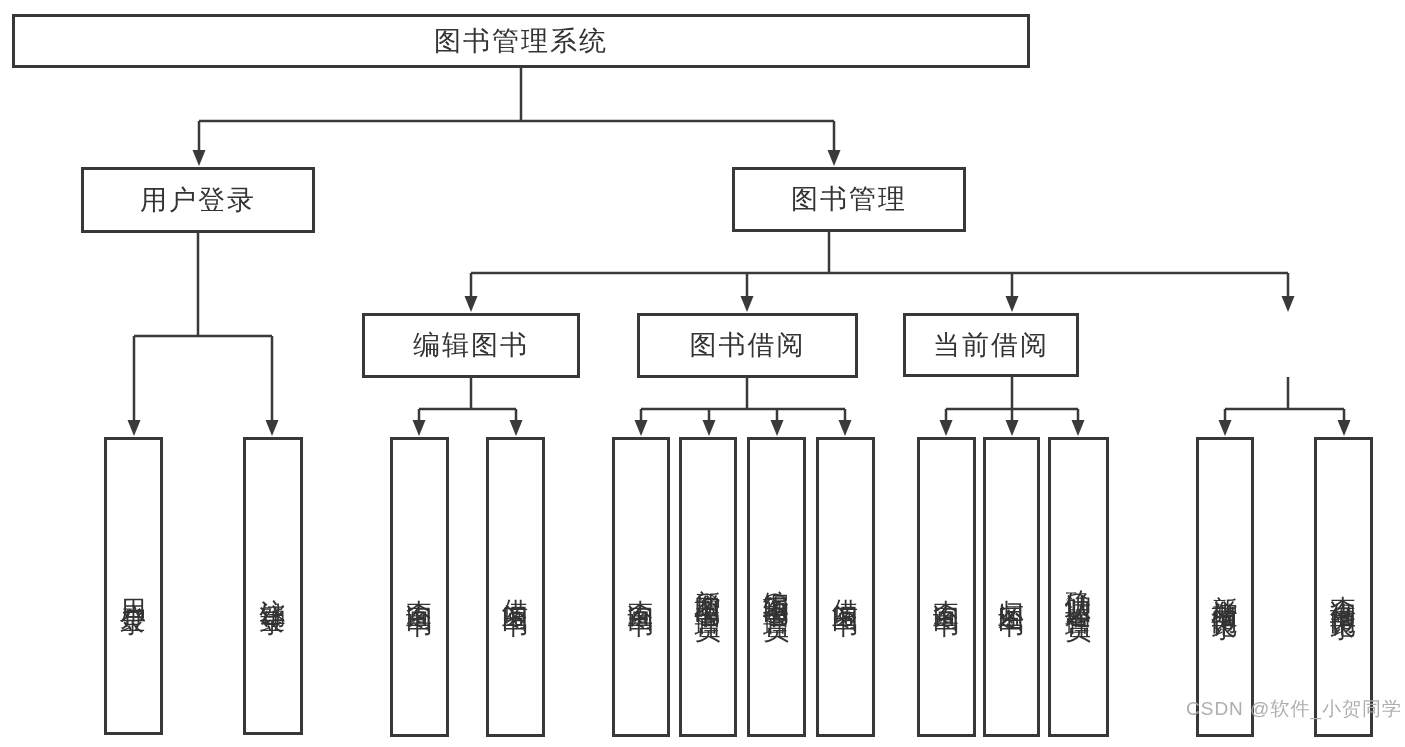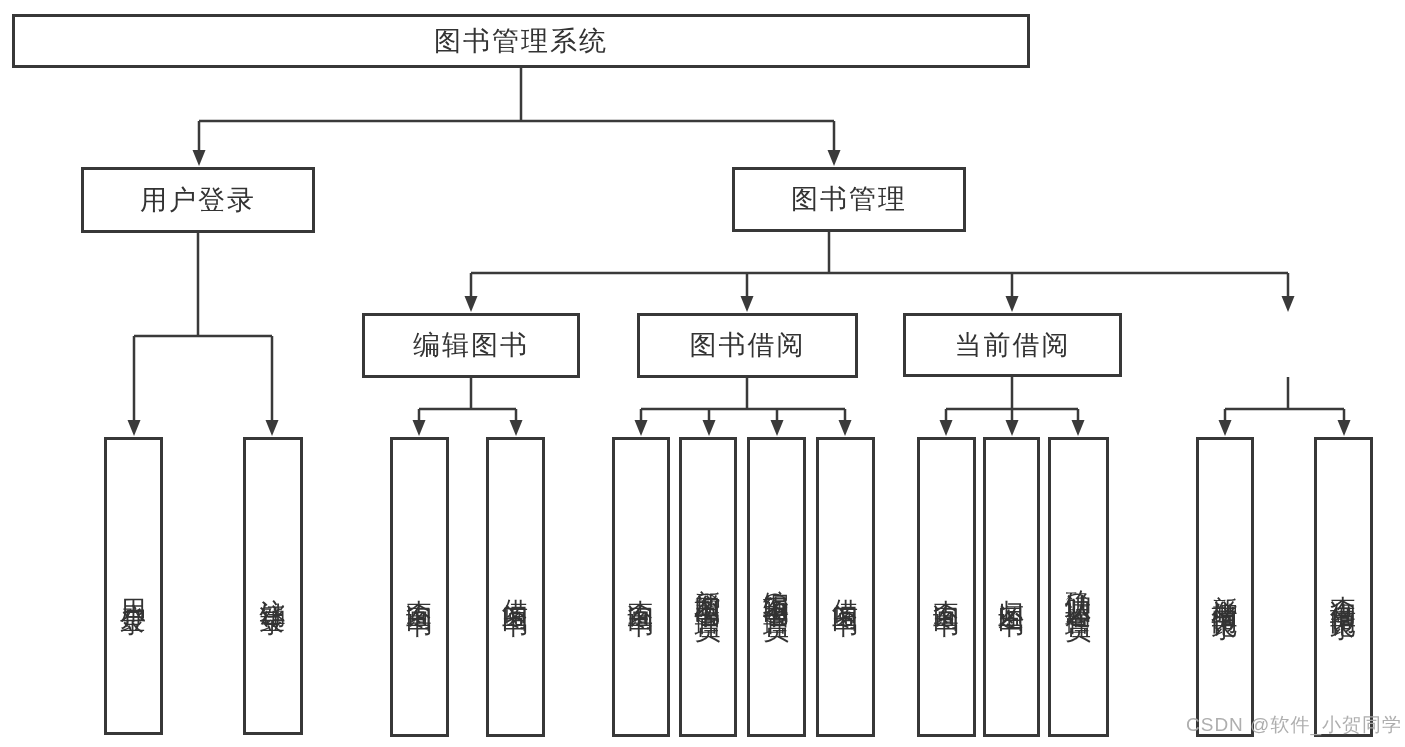--- a/index.html
+++ b/index.html
@@ -26,21 +26,21 @@
     white-space:nowrap;
   }
   .vbox{font-size:26px;letter-spacing:0;}
   .vbox .vtext{
     writing-mode:vertical-rl;
     letter-spacing:4px;
     line-height:1;
   }
   .watermark{
     position:absolute;
-    left:1186px;top:712px;
+    left:1186px;top:696px;
     font-size:19px;
     color:rgba(170,170,170,0.95);
     letter-spacing:1px;
     white-space:nowrap;
     z-index:5;
   }
 </style>
 </head>
 <body>
 
@@ -89,21 +89,21 @@
   <div class="box" style="left:732px;top:167px;width:234px;height:65px">
     <span>图书管理</span>
   </div>
 
   <div class="box" style="left:362px;top:313px;width:218px;height:65px">
     <span>编辑图书</span>
   </div>
   <div class="box" style="left:637px;top:313px;width:221px;height:65px">
     <span>图书借阅</span>
   </div>
-  <div class="box" style="left:903px;top:313px;width:219px;height:64px">
+  <div class="box" style="left:903px;top:313px;width:176px;height:64px">
     <span>当前借阅</span>
   </div>
 
   <div class="box vbox" style="left:104px;top:437px;width:59px;height:298px">
     <span class="vtext">用户登录</span>
   </div>
   <div class="box vbox" style="left:243px;top:437px;width:60px;height:298px">
     <span class="vtext">注销登录</span>
   </div>
 

